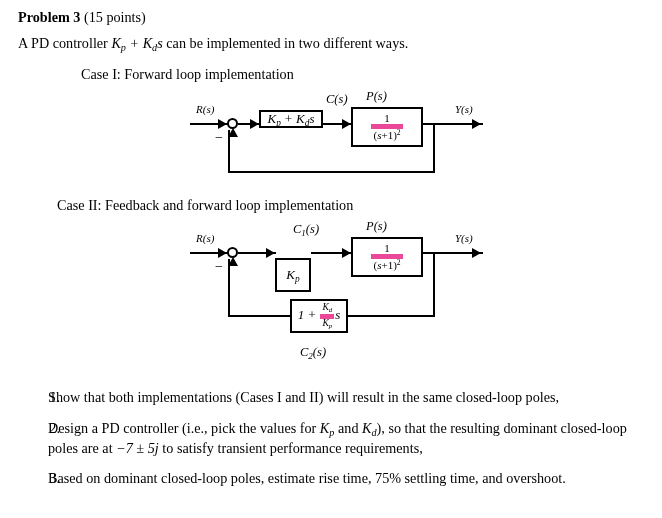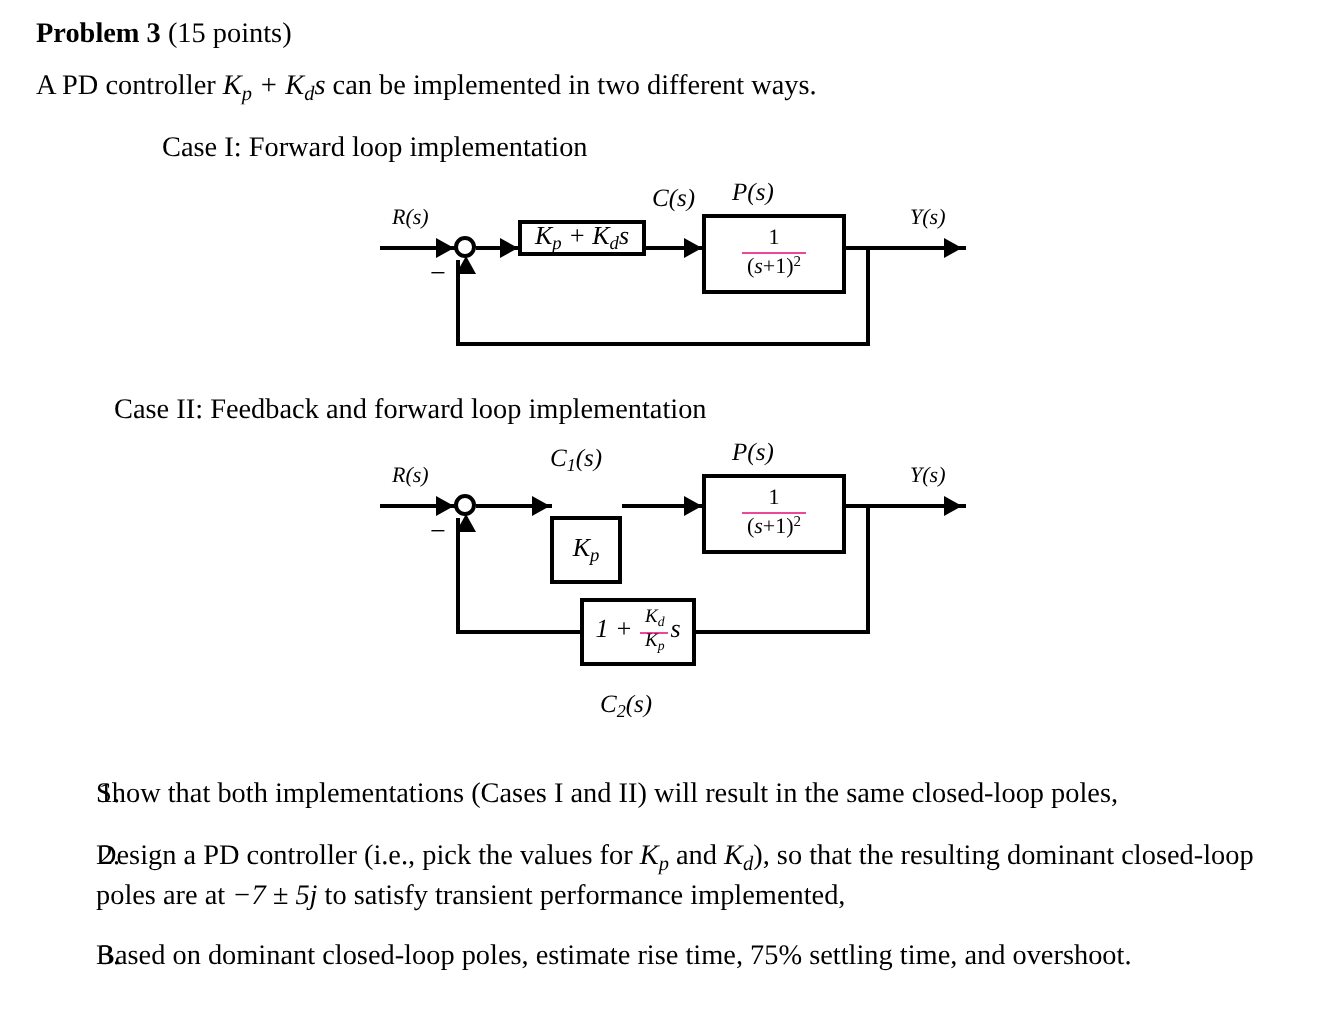--- a/index.html
+++ b/index.html
@@ -88,21 +88,21 @@
   .frac {
     display: inline-flex;
     flex-direction: column;
     align-items: center;
     vertical-align: middle;
     font-size: 11px;
     line-height: 1.05;
     margin: 0 1px;
   }
   .frac .num { padding: 0 2px; }
-  .frac .den { padding: 0 2px; border-top: 1px solid #ec4899; }
+  .frac .den { padding: 0 2px; border-top: 5px solid #ec4899; }
   .frac.small { font-size: 9.5px; }
 </style>
 </head>
 <body>
 
 <div class="page">
 
   <div class="txt heading">
     <span class="bold">Problem 3</span>
     <span>(15 points)</span>
@@ -164,21 +164,21 @@
     <div class="hline" style="left:190px; top:252px; width:38px;"></div>
     <div class="arrow-r" style="left:218px; top:248px;"></div>
 
     <div class="sumjct" style="left:227px; top:247px;"></div>
     <div class="minus" style="left:215px; top:259px;">−</div>
     <div class="arrow-u" style="left:228px; top:257px;"></div>
 
     <div class="hline" style="left:238px; top:252px; width:38px;"></div>
     <div class="arrow-r" style="left:266px; top:248px;"></div>
 
-    <div class="blk-label m" style="left:275px; top:222px;">C<sub>1</sub>(<span class="m">s</span>)</div>
+    <div class="blk-label m" style="left:293px; top:222px;">C<sub>1</sub>(<span class="m">s</span>)</div>
     <div class="box" style="left:275px; top:240px; width:36px; height:34px;margin-top:18px;">
       <span class="m">K<sub>p</sub></span>
     </div>
 
     <div class="hline" style="left:311px; top:252px; width:40px;"></div>
     <div class="arrow-r" style="left:342px; top:248px;"></div>
 
     <div class="blk-label m" style="left:366px; top:219px;">P(<span class="m">s</span>)</div>
     <div class="box" style="left:351px; top:237px; width:72px; height:40px;">
       <span class="frac">
@@ -216,21 +216,21 @@
       <span>Show that both implementations (Cases I and II) will result in the same closed-loop poles,</span>
     </div>
 
     <div class="qitem">
       <span class="qnum">2.</span>
       <span><span>Design a PD controller (i.e., pick the values for</span>
         <span class="m">K<sub>p</sub></span>
         <span>and</span>
         <span class="m">K<sub>d</sub></span><span>), so that the resulting dominant closed-loop poles are at</span>
         <span class="m">−7 ± 5j</span>
-        <span>to satisfy transient performance implemented,</span>
+        <span>to satisfy transient performance requirements,</span>
       </span>
     </div>
 
     <div class="qitem">
       <span class="qnum">3.</span>
       <span>Based on dominant closed-loop poles, estimate rise time, 75% settling time, and overshoot.</span>
     </div>
   </div>
 
 </div>

